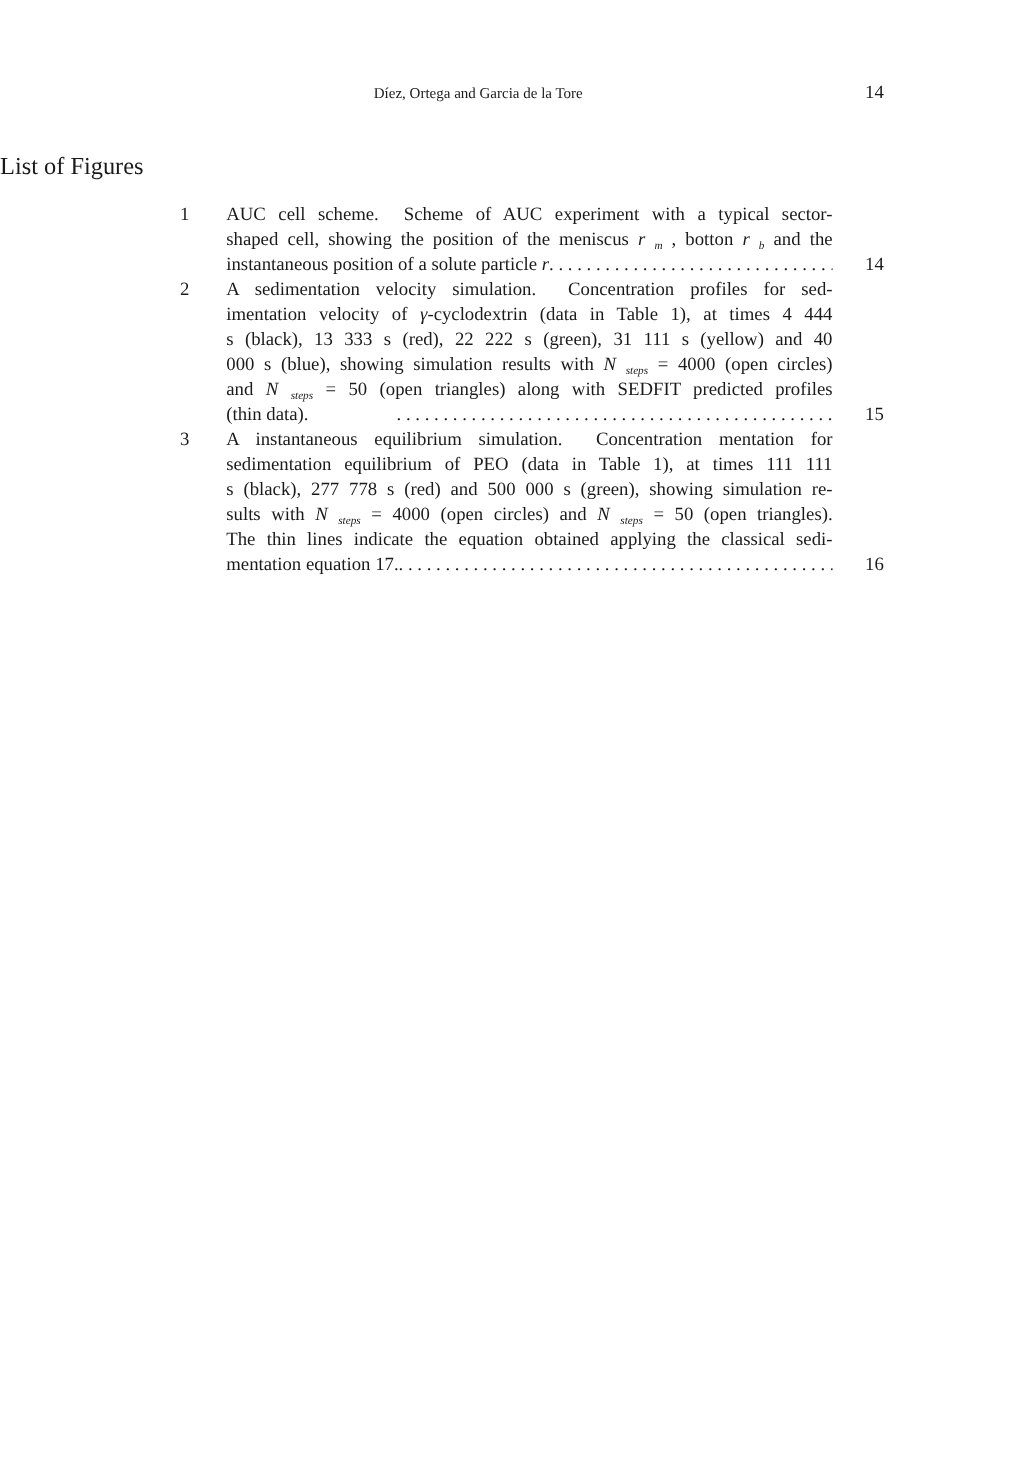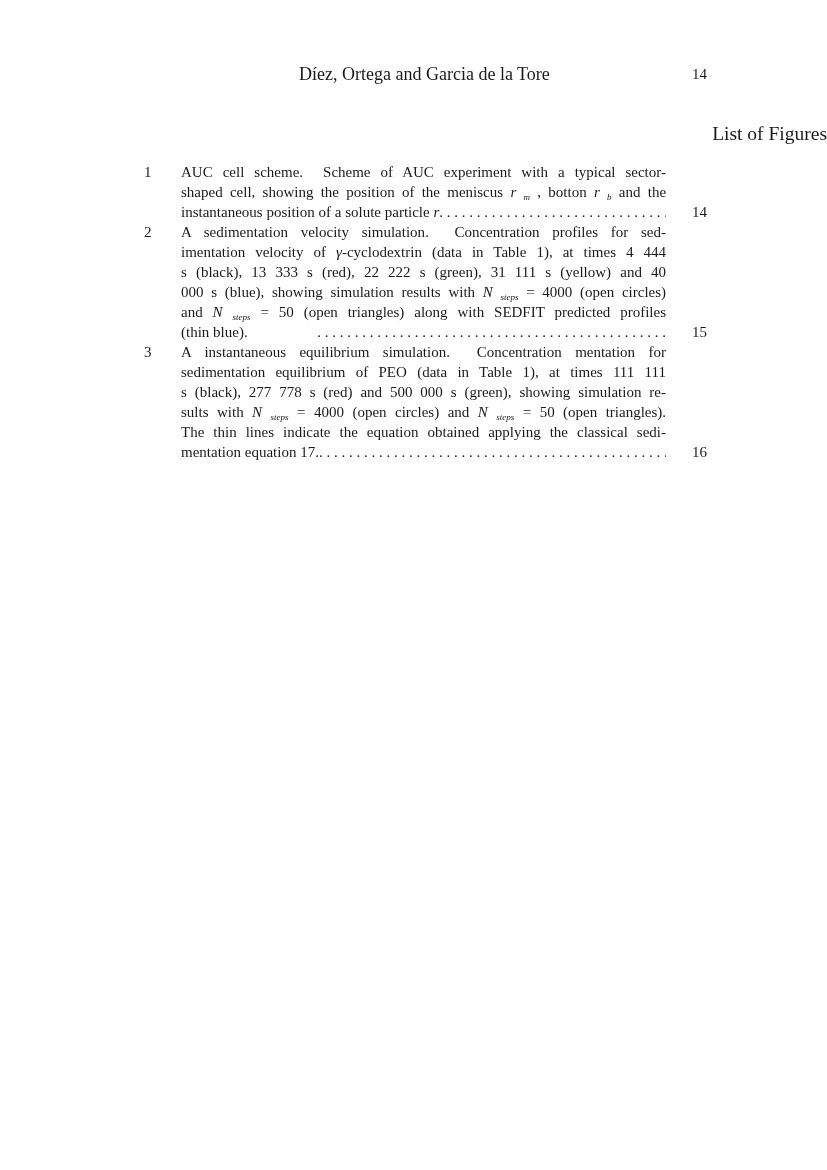--- a/index.html
+++ b/index.html
@@ -1,21 +1,21 @@
 <!DOCTYPE html>
 <html><head>
 <meta charset="utf-8">
 <style>
   html, body { margin: 0; padding: 0; background: #ffffff; }
   body { width: 827px; height: 1170px; position: relative; overflow: hidden;
          font-family: "Liberation Serif", "DejaVu Serif", serif; color: #1a1a1a; }
   .abs { position: absolute; white-space: nowrap; }
-  .header-text { top: 65px; left: 299px; font-size: 18px; line-height: 18px; }
+  .header-text { top: 65px; left: 299px; font-size: 12px; line-height: 18px; }
   .header-page { top: 65px; left: 692px; font-size: 15px; line-height: 18px; }
-  .title { top: 122px; left: 0; width: 827px; text-align: right; font-size: 19.5px; line-height: 24px; }
+  .title { top: 122px; left: 0; width: 827px; text-align: left; font-size: 19.5px; line-height: 24px; }
   .num { font-size: 15px; line-height: 20px; left: 144px; }
   .line { font-size: 15px; line-height: 20px; left: 181px; width: 485px; }
   .justify { text-align: justify; text-align-last: justify; }
   .pg { font-size: 15px; line-height: 20px; left: 692px; }
   b { font-weight: normal; }
   i { font-style: italic; }
   .sub { font-size: 9px; font-style: italic; position: relative; top: 3px; }
   .dots { letter-spacing: 0px; }
   .leader { display: flex; font-family: Liberation Serif, serif; }
   .leader .t { flex: 0 0 auto; }
@@ -41,21 +41,21 @@
 </div>
 
 <div>
   <div class="abs num" style="top:222px">2</div>
   <div class="abs line justify" style="top:222px"><b>A sedimentation velocity simulation</b>.&nbsp; <span>Concentration profiles for sed-</span></div>
   <div class="abs line justify" style="top:242px"><span>imentation velocity of</span> <i>γ</i><span>-cyclodextrin (data in Table 1), at times 4 444</span></div>
   <div class="abs line justify" style="top:262px">s (black), 13 333 s (red), 22 222 s (green), 31 111 s (yellow) and 40</div>
   <div class="abs line justify" style="top:282px"><span>000 s (blue), showing simulation results with</span> <i>N</i>&nbsp;<span class="sub">steps</span> <span>= 4000 (open circles)</span></div>
   <div class="abs line justify" style="top:302px"><span>and</span> <i>N</i>&nbsp;<span class="sub">steps</span> <span>= 50 (open triangles) along with SEDFIT predicted profiles</span></div>
   <div class="abs line leader" style="top:322px">
-      <span class="t">(thin blue).</span>
+      <span class="t">(thin data).</span>
       <span class="d dots">. . . . . . . . . . . . . . . . . . . . . . . . . . . . . . . . . . . . . . . . . . . . . . .</span>
     </div>
   <div class="abs pg" style="top:322px">15</div>
 </div>
 
 <div>
   <div class="abs num" style="top:342px">3</div>
   <div class="abs line justify" style="top:342px"><b>A instantaneous equilibrium simulation</b>.&nbsp; <span>Concentration mentation for</span></div>
   <div class="abs line justify" style="top:362px">sedimentation equilibrium of PEO (data in Table 1), at times 111 111</div>
   <div class="abs line justify" style="top:382px">s (black), 277 778 s (red) and 500 000 s (green), showing simulation re-</div>

